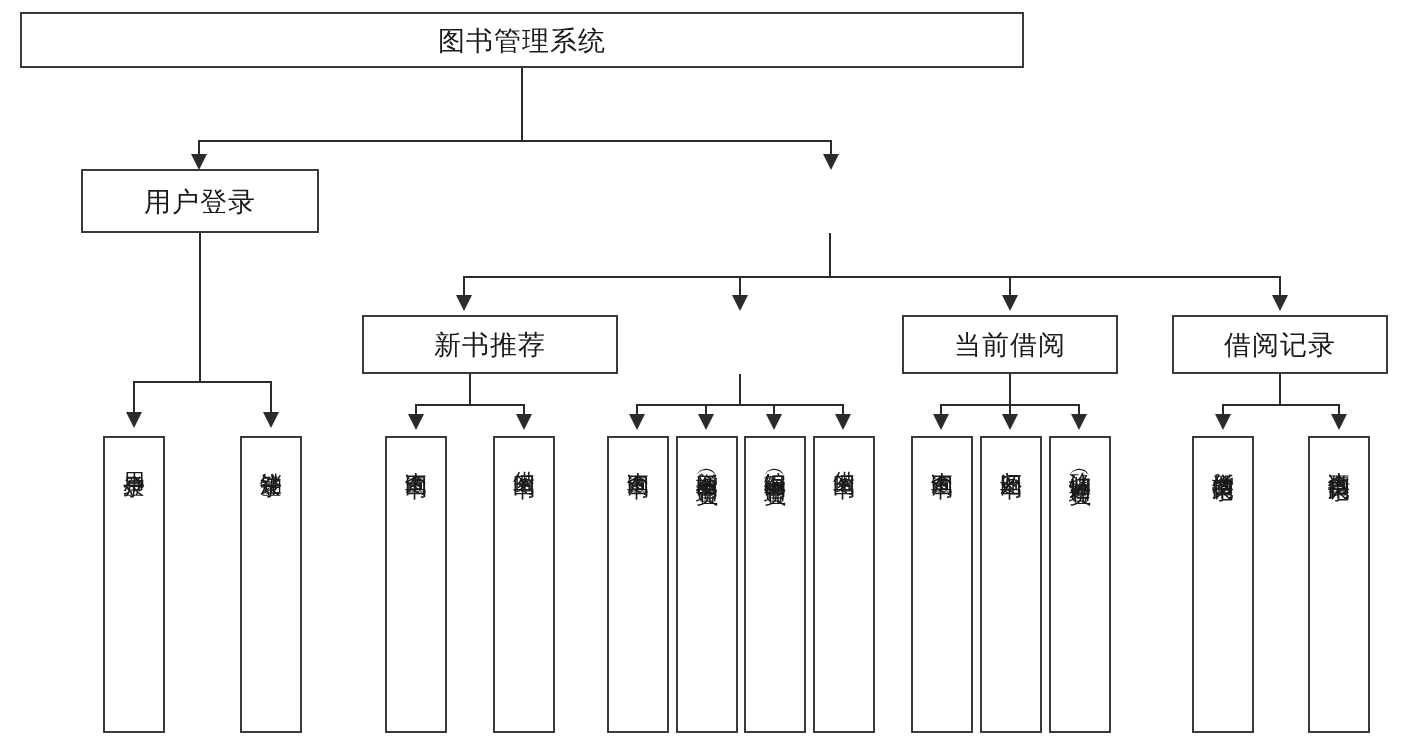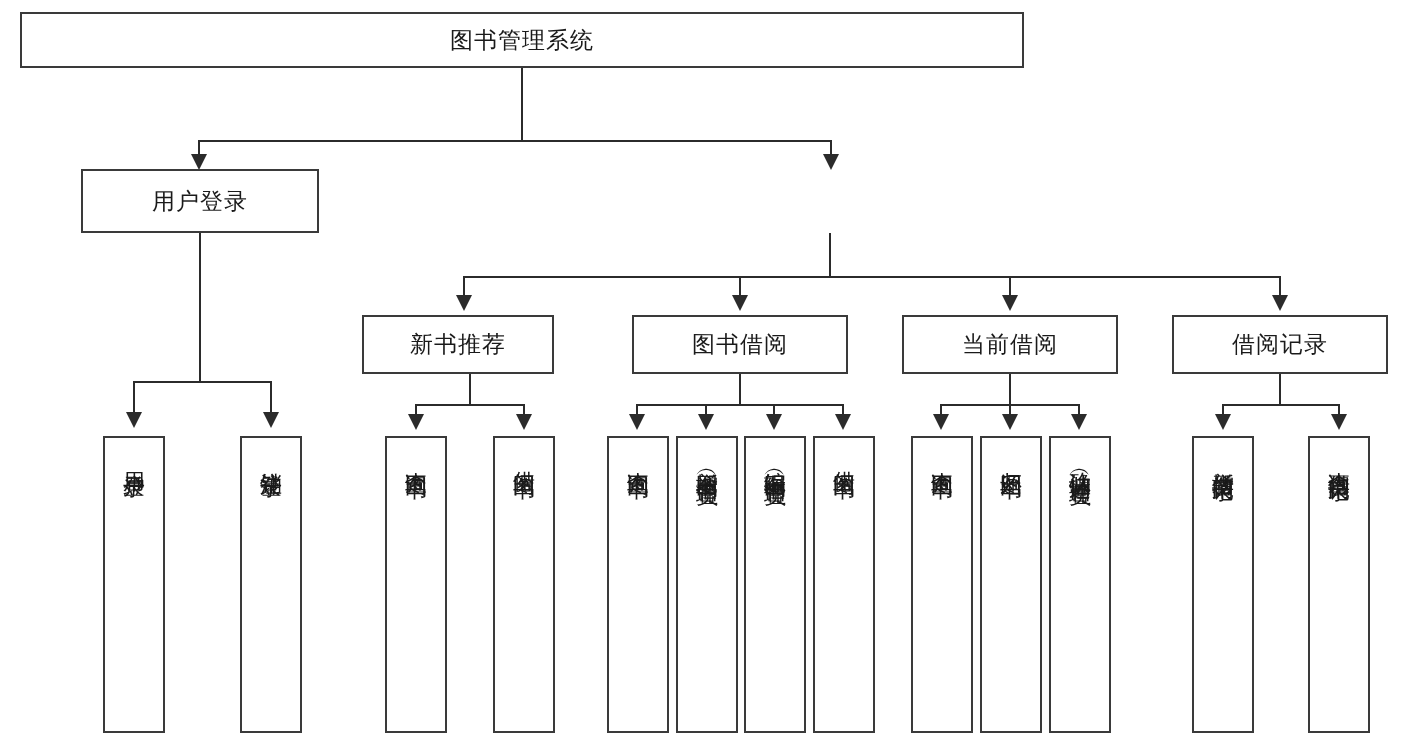--- a/index.html
+++ b/index.html
@@ -22,21 +22,21 @@
     box-sizing: border-box;
     border: 2px solid #3a3a3a;
     background: #ffffff;
     display: flex;
     align-items: center;
     justify-content: center;
     color: #1a1a1a;
     z-index: 3;
   }
   .node.h {
-    font-size: 23px;
+    font-size: 27px;
     letter-spacing: 1px;
   }
   .node-label-h {
     line-height: 1;
     white-space: nowrap;
   }
   .node.v {
     align-items: flex-start;
     justify-content: center;
     padding-top: 16px;
@@ -108,25 +108,22 @@
   <div class="edge hline" style="left:463px; top:276px; width:817px; height:2px;"></div>
   <div class="edge vline" style="left:463px; top:276px; width:2px; height:26px;"></div>
   <div class="arrow" style="left:456px; top:295px;"></div>
   <div class="edge vline" style="left:739px; top:276px; width:2px; height:26px;"></div>
   <div class="arrow" style="left:732px; top:295px;"></div>
   <div class="edge vline" style="left:1009px; top:276px; width:2px; height:26px;"></div>
   <div class="arrow" style="left:1002px; top:295px;"></div>
   <div class="edge vline" style="left:1279px; top:276px; width:2px; height:26px;"></div>
   <div class="arrow" style="left:1272px; top:295px;"></div>
 
-  <div class="node h" style="left:362px; top:315px; width:192px; height:59px;">
+  <div class="node h" style="left:362px; top:315px; width:256px; height:59px;">
     <span class="node-label-h">新书推荐</span>
-  </div>
-  <div class="node h" style="left:632px; top:315px; width:216px; height:59px;">
-    <span class="node-label-h">图书借阅</span>
   </div>
   <div class="node h" style="left:1172px; top:315px; width:216px; height:59px;">
     <span class="node-label-h">借阅记录</span>
   </div>
   <div class="node h" style="left:902px; top:315px; width:216px; height:59px;">
     <span class="node-label-h">当前借阅</span>
   </div>
 
   <div class="edge vline" style="left:469px; top:374px; width:2px; height:32px;"></div>
   <div class="edge hline" style="left:415px; top:404px; width:110px; height:2px;"></div>

